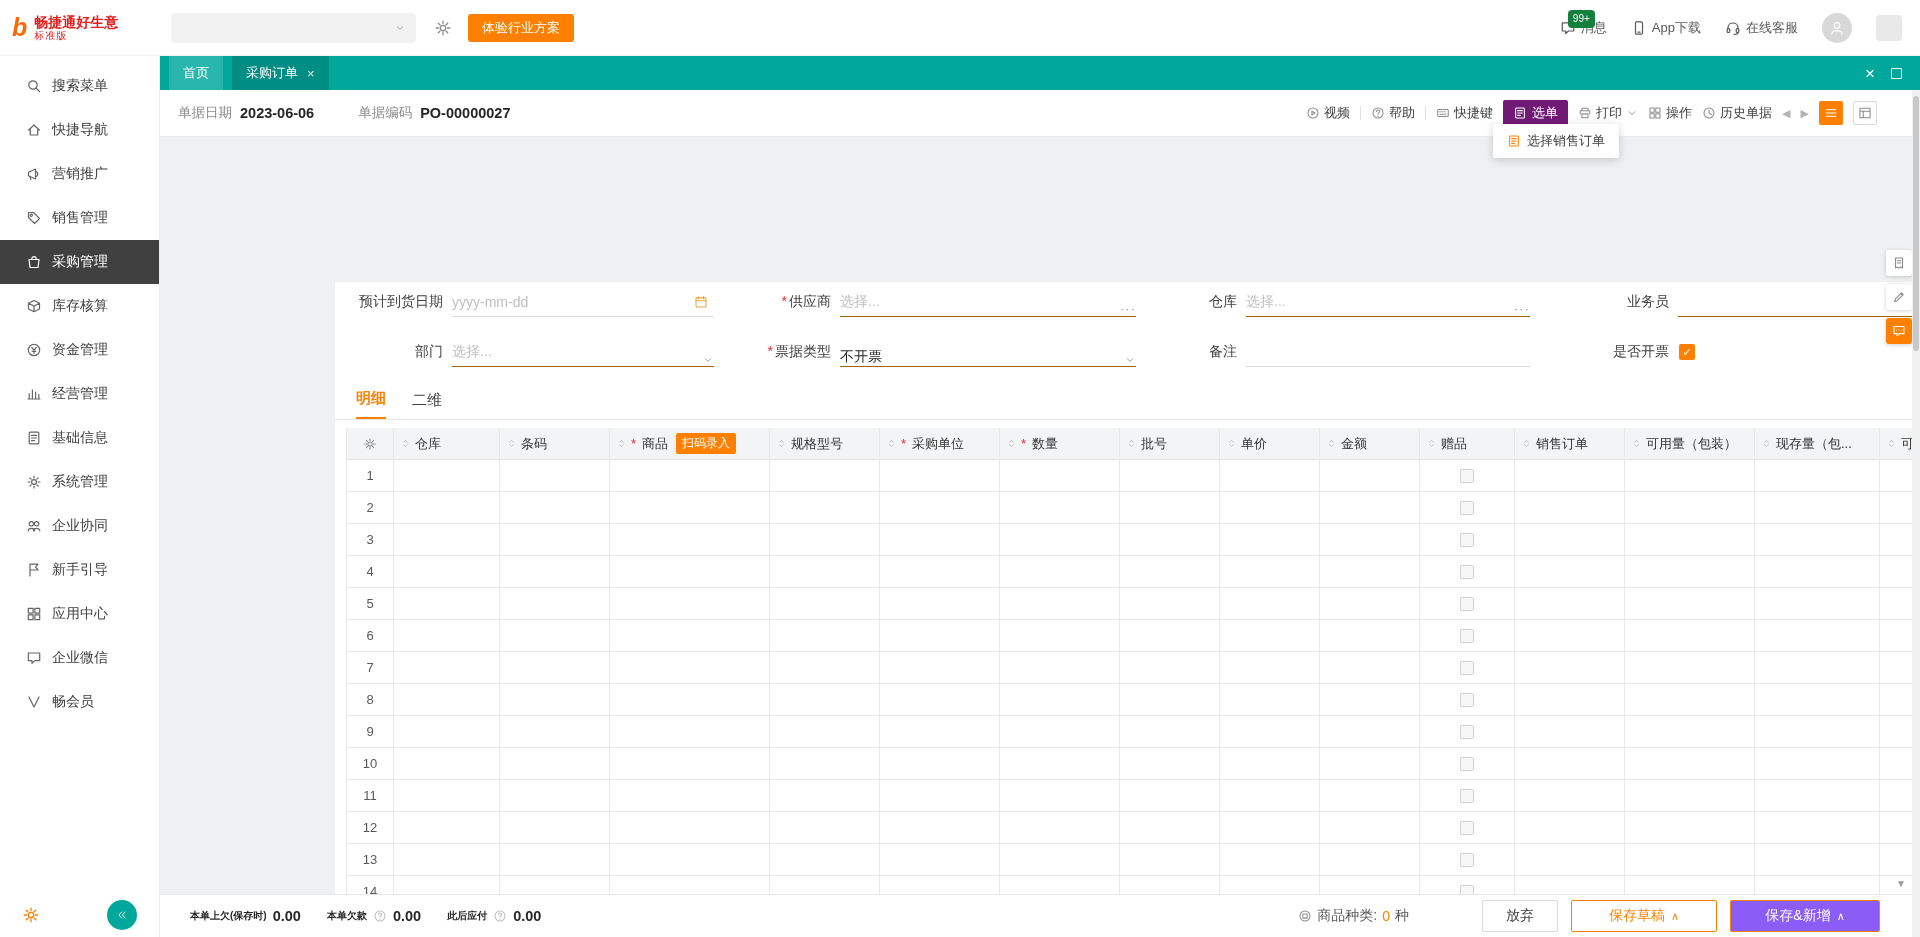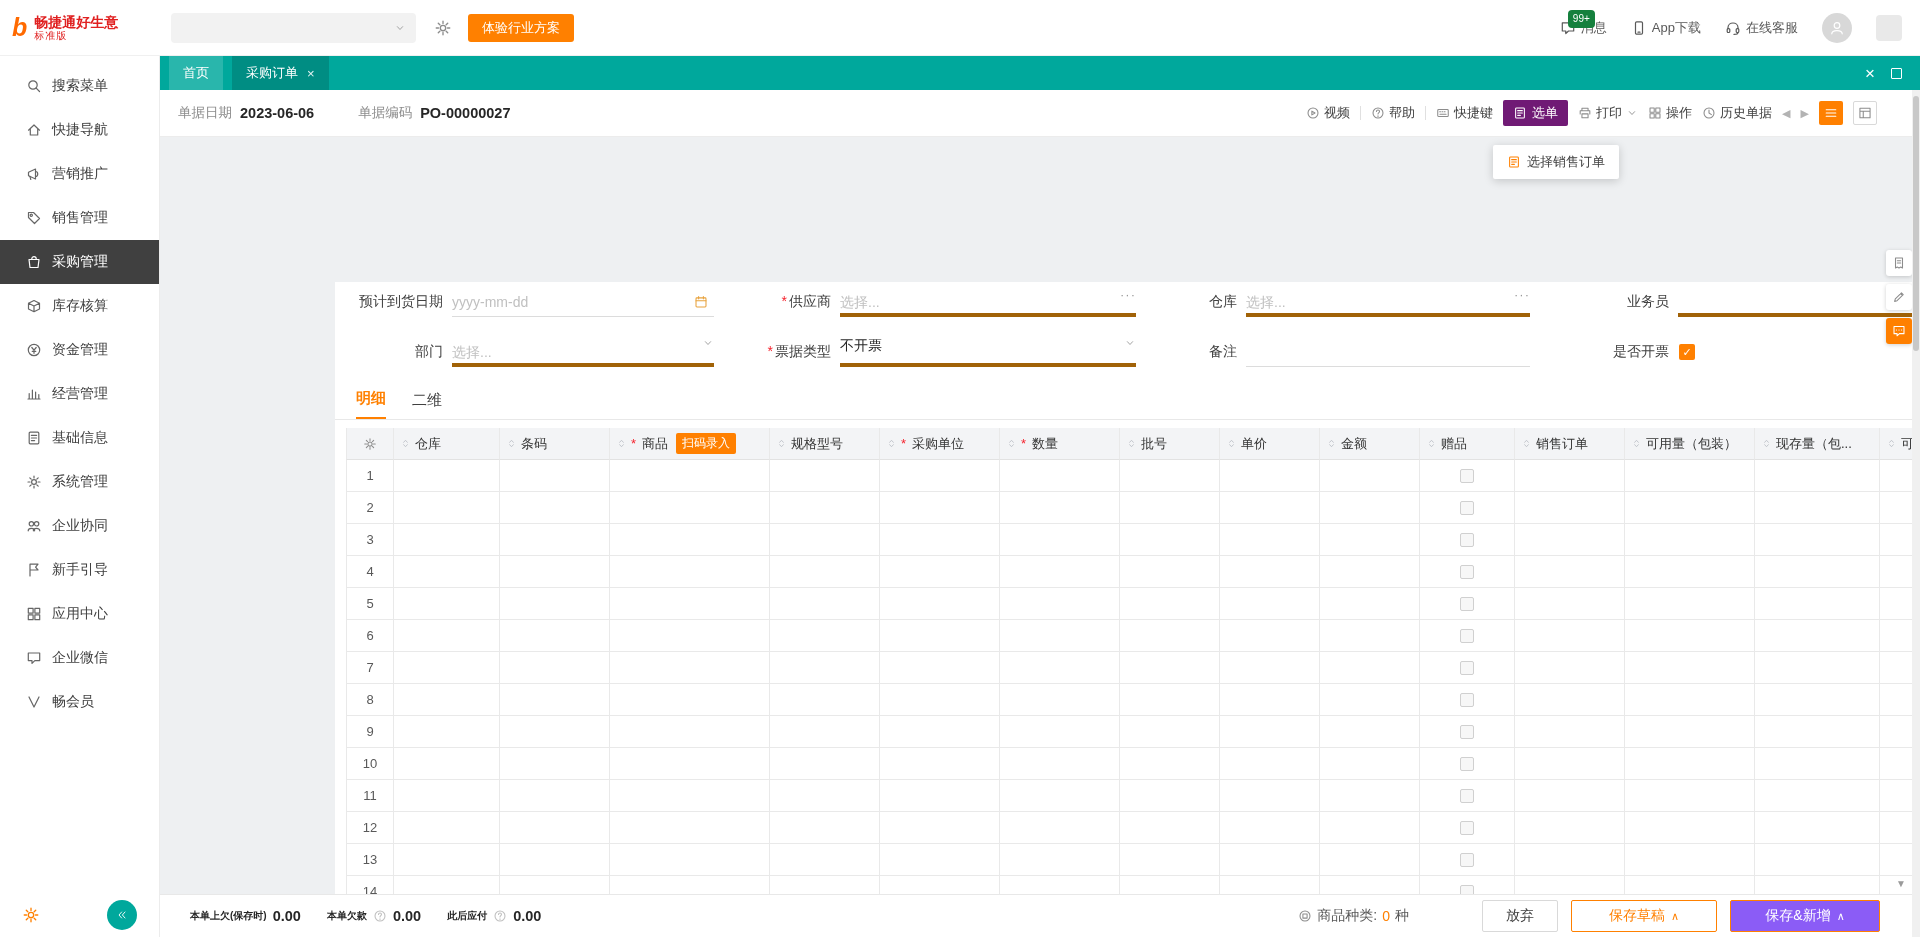--- a/index.html
+++ b/index.html
@@ -69,21 +69,21 @@
 
 .main{position:absolute;top:137px;left:160px;right:0;bottom:0;background:#eef0f2}
 .card{position:absolute;top:145px;left:175px;width:1702px;height:739px;background:#fff}
 .frow{position:absolute;left:0;right:0;height:36px;display:block}
 .frow1{top:2px}.frow2{top:52px}
 .fgroup{position:absolute;top:0;height:36px;display:flex;align-items:center}
 .flabel{color:#404040;font-size:14px;text-align:right;flex:0 0 auto}
 .req{color:#f5222d;margin-right:2px}
 .finput{height:30px;border:none;border-bottom:1px solid #dcdcdc;background:transparent;outline:none;font-size:14px;color:#333;margin-left:9px;position:relative}
 input.finput::placeholder{color:#c0c0c0}
-.fselect{display:flex;align-items:flex-start;border-bottom:4px solid #a16207;height:30px;margin-left:9px;position:relative}
+.fselect{display:flex;align-items:flex-end;border-bottom:1px solid #a16207;height:30px;margin-left:9px;position:relative}
 .fselect .val{font-size:14px;color:#262626;flex:1}
 .fselect .ph{color:#c0c0c0}
 .picker-dots{color:#999;font-size:13px;letter-spacing:1px;cursor:pointer;padding-left:4px}
 .cal-ic{color:#e8a23d;cursor:pointer}
 .chk{width:16px;height:16px;border-radius:2px;display:inline-flex;align-items:center;justify-content:center;cursor:pointer}
 .chk.on{background:#ff8000;color:#fff;font-size:11px}
 
 
 .dtabs{position:absolute;top:100px;left:0;right:0;height:38px;border-bottom:1px solid #e8e8e8;display:flex;align-items:flex-end;padding-left:21px;gap:26px}
 .dtab{font-size:15px;padding-bottom:9px;cursor:pointer;color:#404040}
@@ -114,21 +114,21 @@
 .sku{display:flex;align-items:center;gap:5px;color:#595959;font-size:14px;margin-right:60px}
 .sku .ic{color:#8c8c8c}
 .sku-val{color:#ff8000}
 .btn{height:32px;border-radius:2px;font-size:14px;display:flex;align-items:center;justify-content:center;gap:6px;cursor:pointer}
 .btn-plain{width:76px;background:#fff;border:1px solid #d9d9d9;color:#404040}
 .btn-ghost{width:146px;background:#fff;border:1px solid #ff8000;color:#ff8000}
 .btn-solid{width:150px;background:#8b5cf6;border:1px solid #ff8000;color:#fff}
 .caret-up{font-size:11px}
 
 
-.popup{position:absolute;top:145px;left:1493px;background:#fff;border-radius:2px;box-shadow:0 2px 10px rgba(0,0,0,.18);padding:8px 14px;display:flex;align-items:center;gap:6px;font-size:13px;color:#404040;z-index:20;cursor:pointer}
+.popup{position:absolute;top:124px;left:1493px;background:#fff;border-radius:2px;box-shadow:0 2px 10px rgba(0,0,0,.18);padding:8px 14px;display:flex;align-items:center;gap:6px;font-size:13px;color:#404040;z-index:20;cursor:pointer}
 .popup .ic{color:#ff8000}
 
 
 .rstrip{position:absolute;right:8px;top:250px;z-index:7;display:flex;flex-direction:column;gap:8px}
 .rbtn{width:26px;height:26px;border-radius:3px;background:#fff;box-shadow:0 1px 4px rgba(0,0,0,.18);display:flex;align-items:center;justify-content:center;color:#8c8c8c;cursor:pointer}
 .rbtn.orange{background:#ff8000;color:#fff}
 .vscroll{position:absolute;right:0;top:90px;bottom:0;width:8px;background:#f0f0f0;z-index:8}
 .vthumb{position:absolute;top:6px;left:1px;width:6px;height:255px;background:#c8c8c8;border-radius:3px;cursor:pointer}
 .scroll-hint{position:absolute;right:14px;top:878px;color:#9a9a9a;font-size:10px;z-index:7}
 </style>

